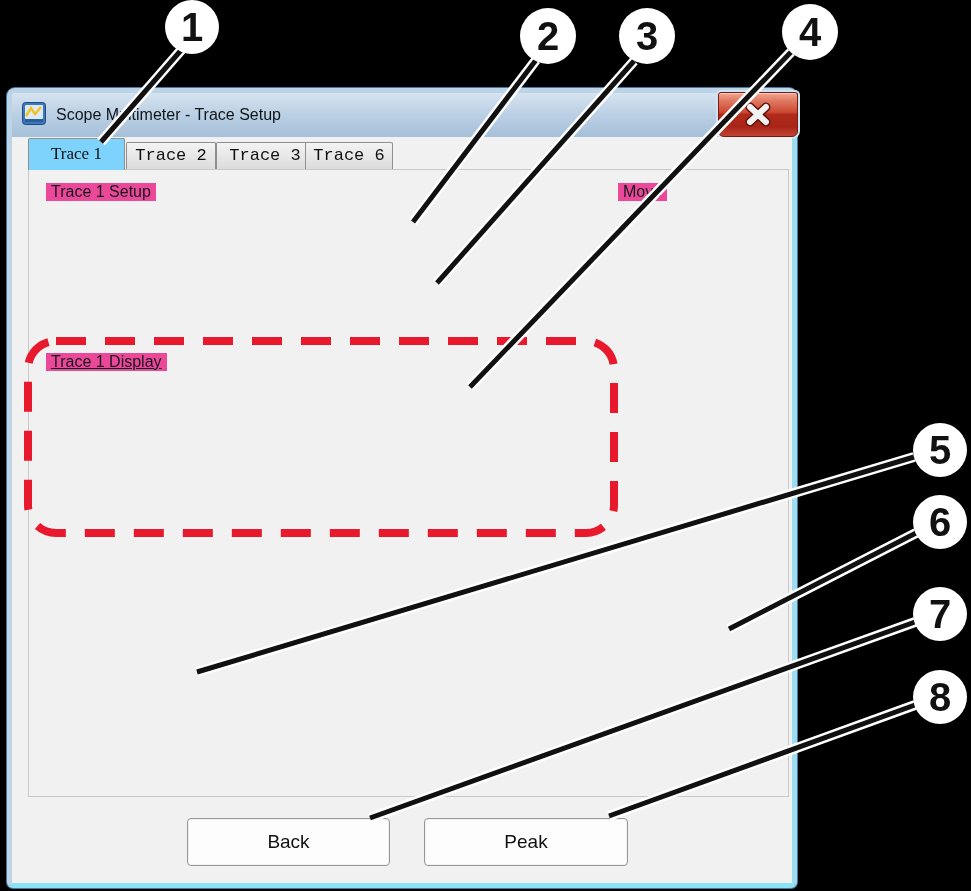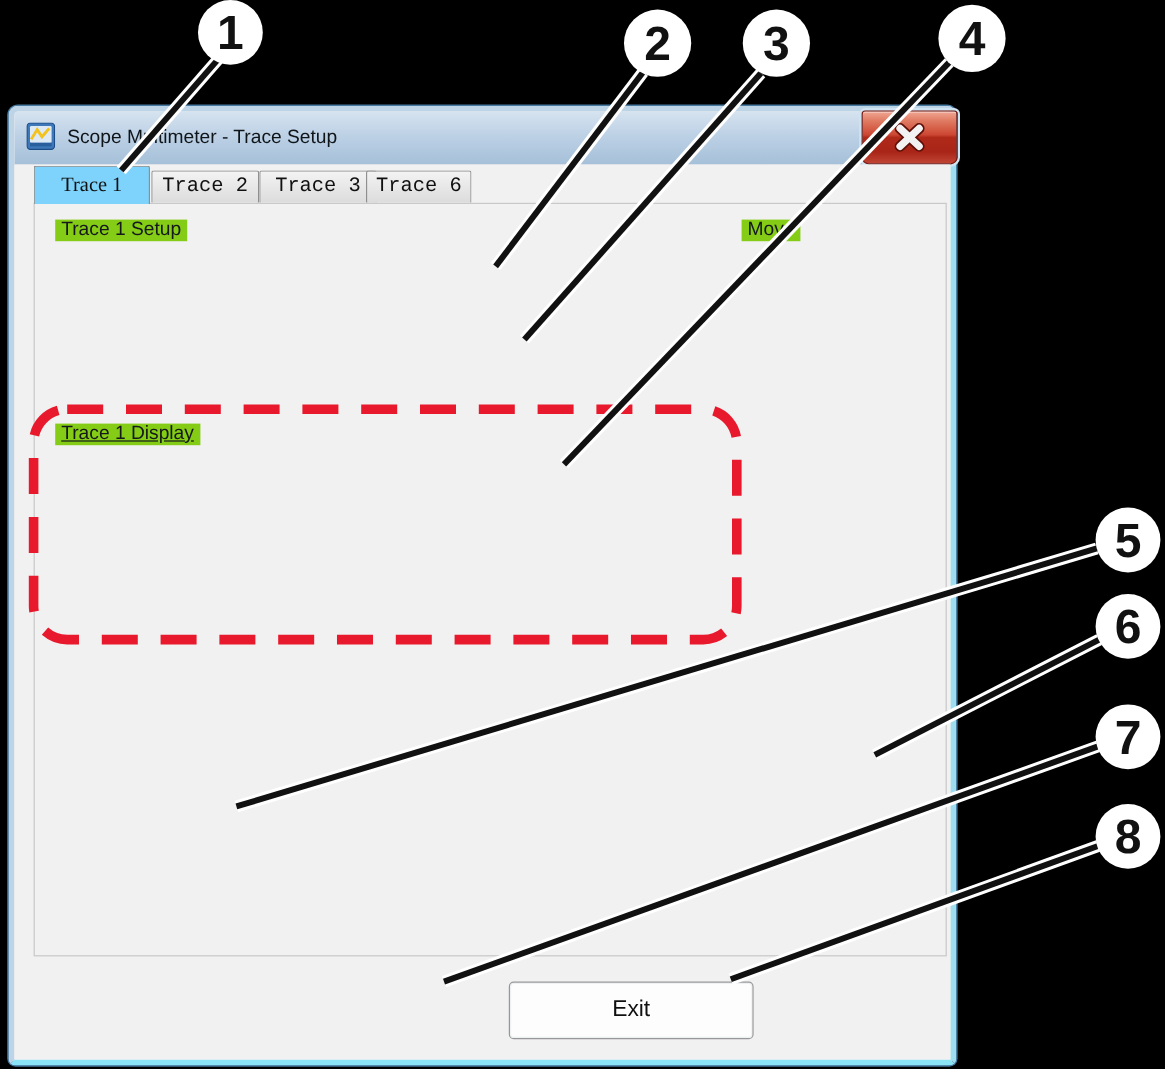--- a/index.html
+++ b/index.html
@@ -24,21 +24,21 @@
        text-align:center;font-size:17px;color:#101010;border-radius:2px 2px 0 0;}
   .tab.active{left:16px;top:1px;width:97px;height:32px;line-height:30px;background:#7dd3fc;z-index:3;font-family:Liberation Serif, serif;}
   .tab.t2{left:114px;width:90px;}
   .tab.t3{left:204px;width:98px;}
   .tab.t4{left:293px;width:88px;}
   .tab.inactive{top:5px;height:27px;line-height:26px;background:linear-gradient(#f3f3f3,#dcdcdc);z-index:1;font-family:Liberation Mono, monospace;}
   .tabpage{position:absolute;left:16px;top:32px;width:761px;height:628px;
            box-sizing:border-box;border:1px solid #c9c9c9;background:#f1f1f1;z-index:2;}
 
   .group{position:absolute;box-sizing:border-box;border:1px solid #d2d2d2;border-radius:4px;background:#f1f1f1;}
-  .group-label{position:absolute;font-size:16px;color:#15181c;background:#84cc16;padding:0 5px;z-index:4;white-space:nowrap;}
+  .group-label{position:absolute;font-size:16px;color:#15181c;background:#ec4899;padding:0 5px;z-index:4;white-space:nowrap;}
 
   .swatch{position:absolute;left:38px;top:70px;width:210px;height:115px;}
   .btn{position:absolute;box-sizing:border-box;background:#fdfdfd;border:1px solid #989898;
        border-radius:4px;font-size:17px;color:#101010;display:flex;align-items:center;justify-content:center;
        box-shadow:inset 0 0 0 1px #eef1f3;}
   .probe-glyph{font-family:"DejaVu Sans",sans-serif;font-size:18px;margin-right:7px;color:#101010;}
 
   .chk-row{position:absolute;left:36px;display:flex;align-items:center;gap:11px;}
   .chk{width:15px;height:15px;box-sizing:border-box;border:1px solid #8a98a4;
        background:linear-gradient(#f5f9fc,#e6edf3);position:relative;flex:0 0 auto;}
@@ -159,22 +159,25 @@
       </div>
       <div class="track"></div>
       <div class="slider-handle"></div>
       <div class="scroll-btn" style="top:546px;">
         <svg width="66" height="53" viewBox="0 0 66 53">
           <path d="M13 17 L33 36 L53 17" stroke="#30455c" stroke-width="14" fill="none"></path>
           <path d="M13 19 L33 37 L53 19" stroke="#f0f0f0" stroke-width="9" fill="none"></path>
         </svg>
       </div>
 
+      <div class="btn" style="left:175px;top:681px;width:203px;height:48px;font-size:19px;">
+        <span>Back</span>
+      </div>
       <div class="btn" style="left:412px;top:681px;width:204px;height:48px;font-size:19px;">
-        <span>Exit</span>
+        <span>Peak</span>
       </div>
 
     </div>
   </div>
 
   <svg class="overlay" width="971" height="891" viewBox="0 0 971 891">
     <rect x="28" y="341" width="586" height="192" rx="28" fill="none" stroke="#e8192c" stroke-width="8" stroke-dasharray="30 19"></rect>
     <g>
       <g stroke="#ffffff" stroke-width="10">
         <line x1="183" y1="48" x2="101" y2="142"></line>

